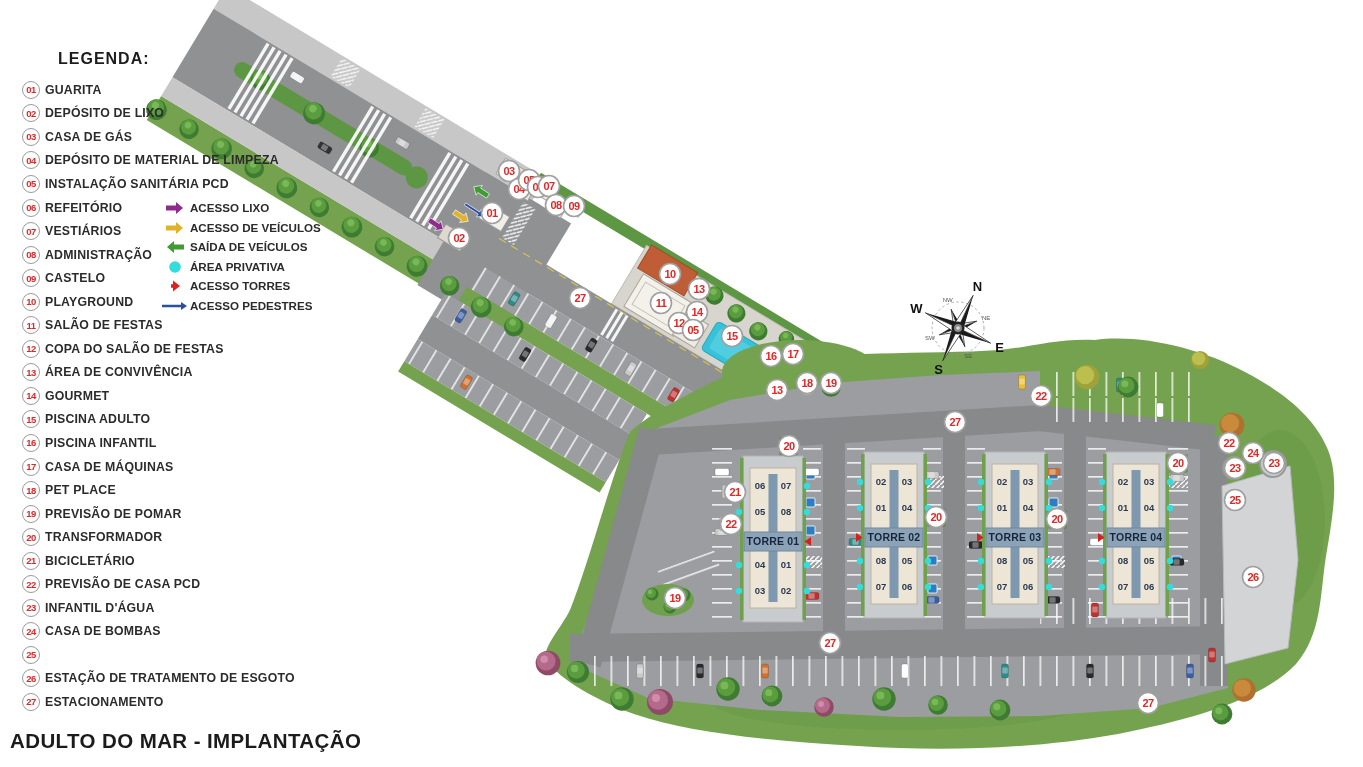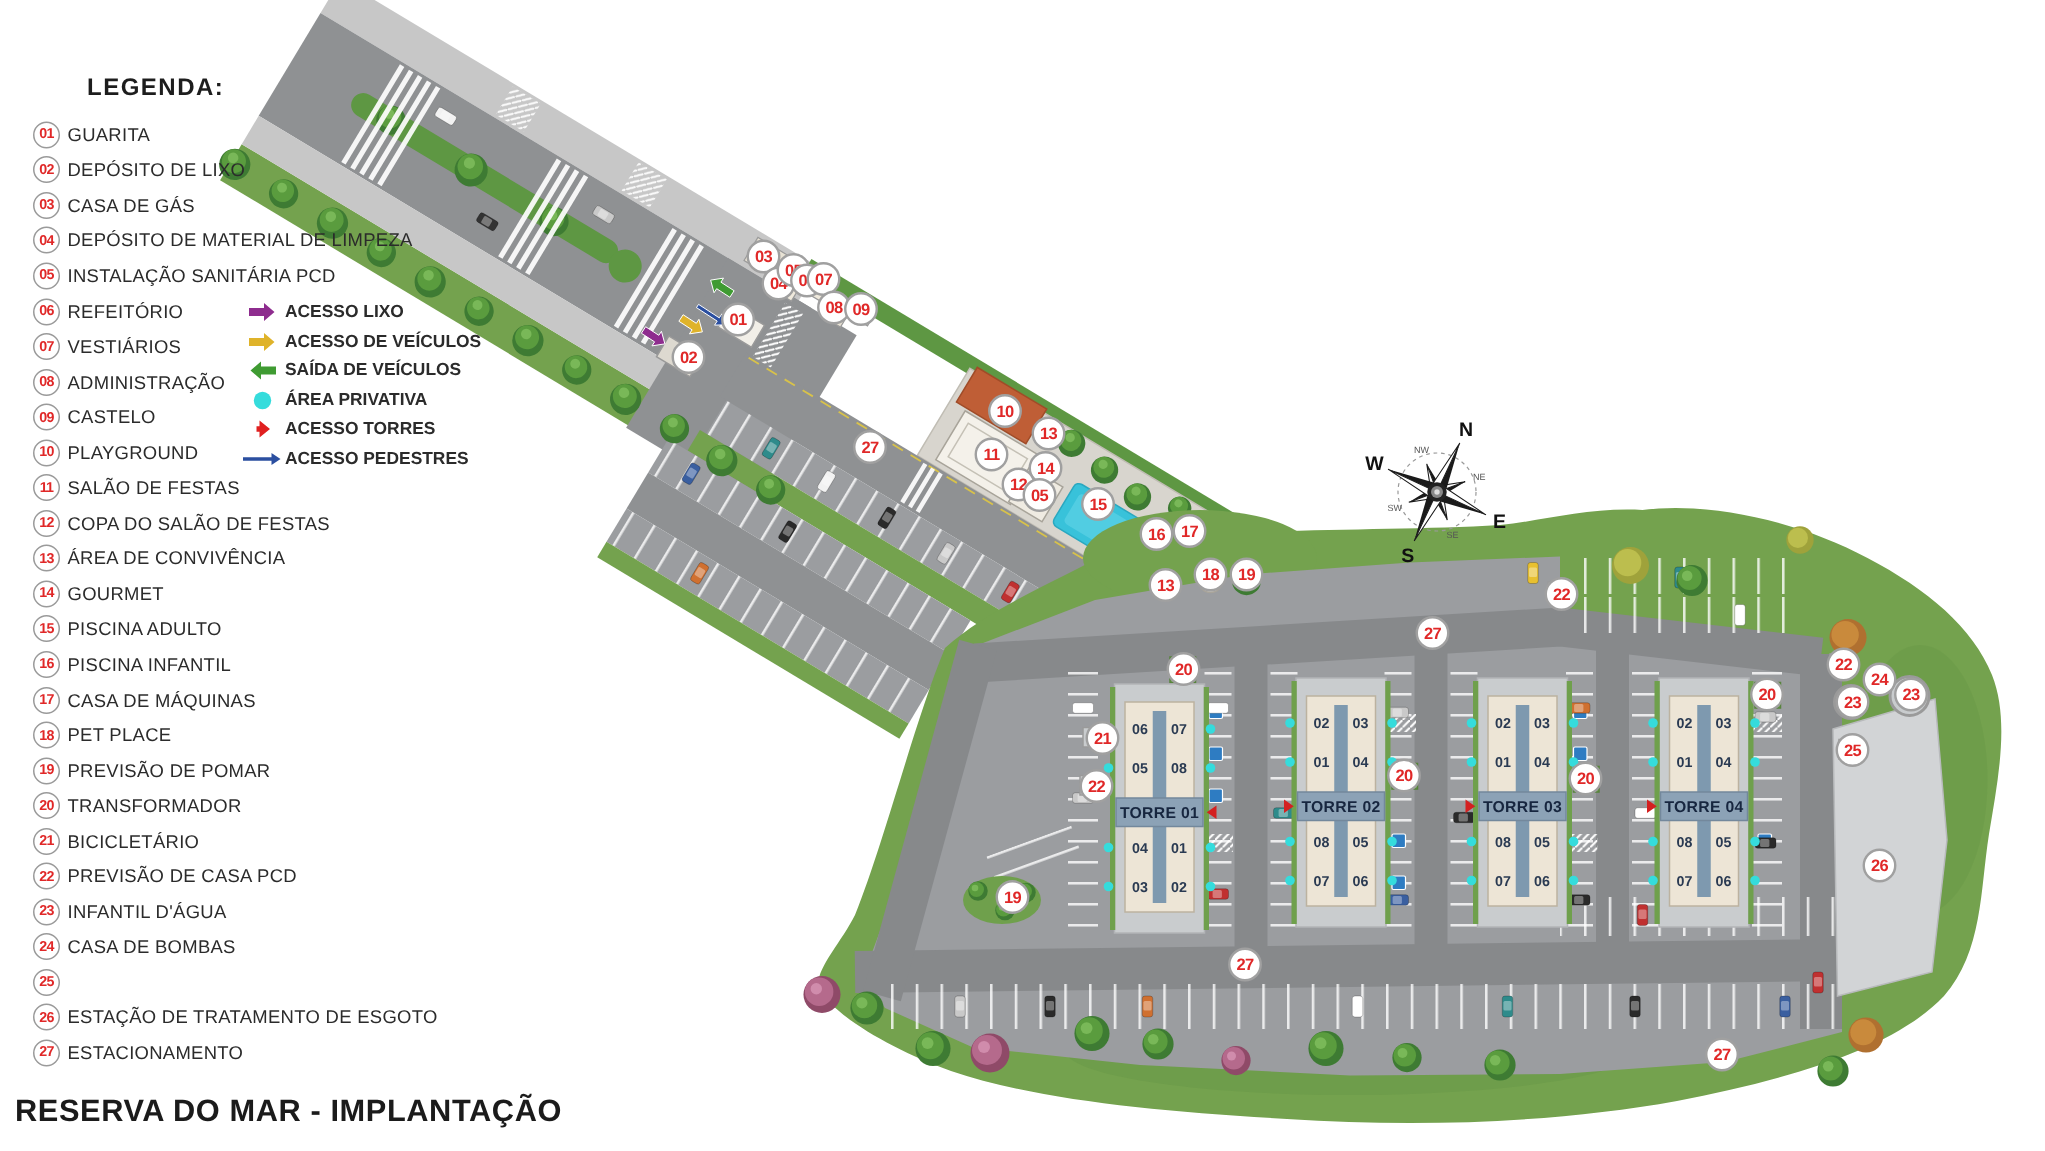--- a/index.html
+++ b/index.html
@@ -6,21 +6,21 @@
   .stage{position:relative;width:1363px;height:767px;background:#fff;overflow:hidden;
          font-family:"Liberation Sans",sans-serif;}
   #map{position:absolute;left:0;top:0;}
   .legend{position:absolute;left:22px;top:50px;width:360px;}
   .legend h2{margin:0 0 10px 36px;font-size:16px;letter-spacing:1px;color:#1d1d1d;}
   .legend ul{list-style:none;margin:0;padding:0;}
   .legend li{display:flex;align-items:center;height:23.55px;}
   .lg-circle{flex:0 0 auto;width:16px;height:16px;border:1.6px solid #9a9a9a;border-radius:50%;
              background:#fff;color:#e02828;font-size:9.5px;font-weight:bold;
              display:flex;align-items:center;justify-content:center;letter-spacing:-0.5px;}
-  .lg-label{margin-left:5px;font-size:12.3px;font-weight:normal;color:#2b2b2b;letter-spacing:0.2px;white-space:nowrap;}
+  .lg-label{margin-left:5px;font-size:12.3px;font-weight:bold;color:#2b2b2b;letter-spacing:0.2px;white-space:nowrap;}
   .access{position:absolute;left:160px;top:201px;}
   .access .row{display:flex;height:19.6px;}
   .access .ic{width:30px;display:flex;justify-content:center;}
   .access .lb{font-size:11.6px;font-weight:bold;color:#2b2b2b;white-space:nowrap;}
   .title{position:absolute;left:10px;top:729px;font-size:20.5px;font-weight:bold;
          color:#1b1b1b;letter-spacing:0.4px;}
 </style>
 </head>
 <body>
 
@@ -803,15 +803,15 @@
       <div class="row">
         <span class="ic">
           <svg width="28" height="14" viewBox="-14 -7 28 14">
             <path d="M0,-1.2 L19,-1.2 L19,-4 L25,0 L19,4 L19,1.2 L0,1.2 Z" fill="#2b4fa0" transform="translate(-13,0)"></path>
           </svg>
         </span>
         <span class="lb">ACESSO PEDESTRES</span>
       </div>
     </div>
 
-<div class="title">RESERVA DO MAR - IMPLANTAÇÃO</div>
+<div class="title">ADULTO DO MAR - IMPLANTAÇÃO</div>
 
 </div>
 
 </body></html>

